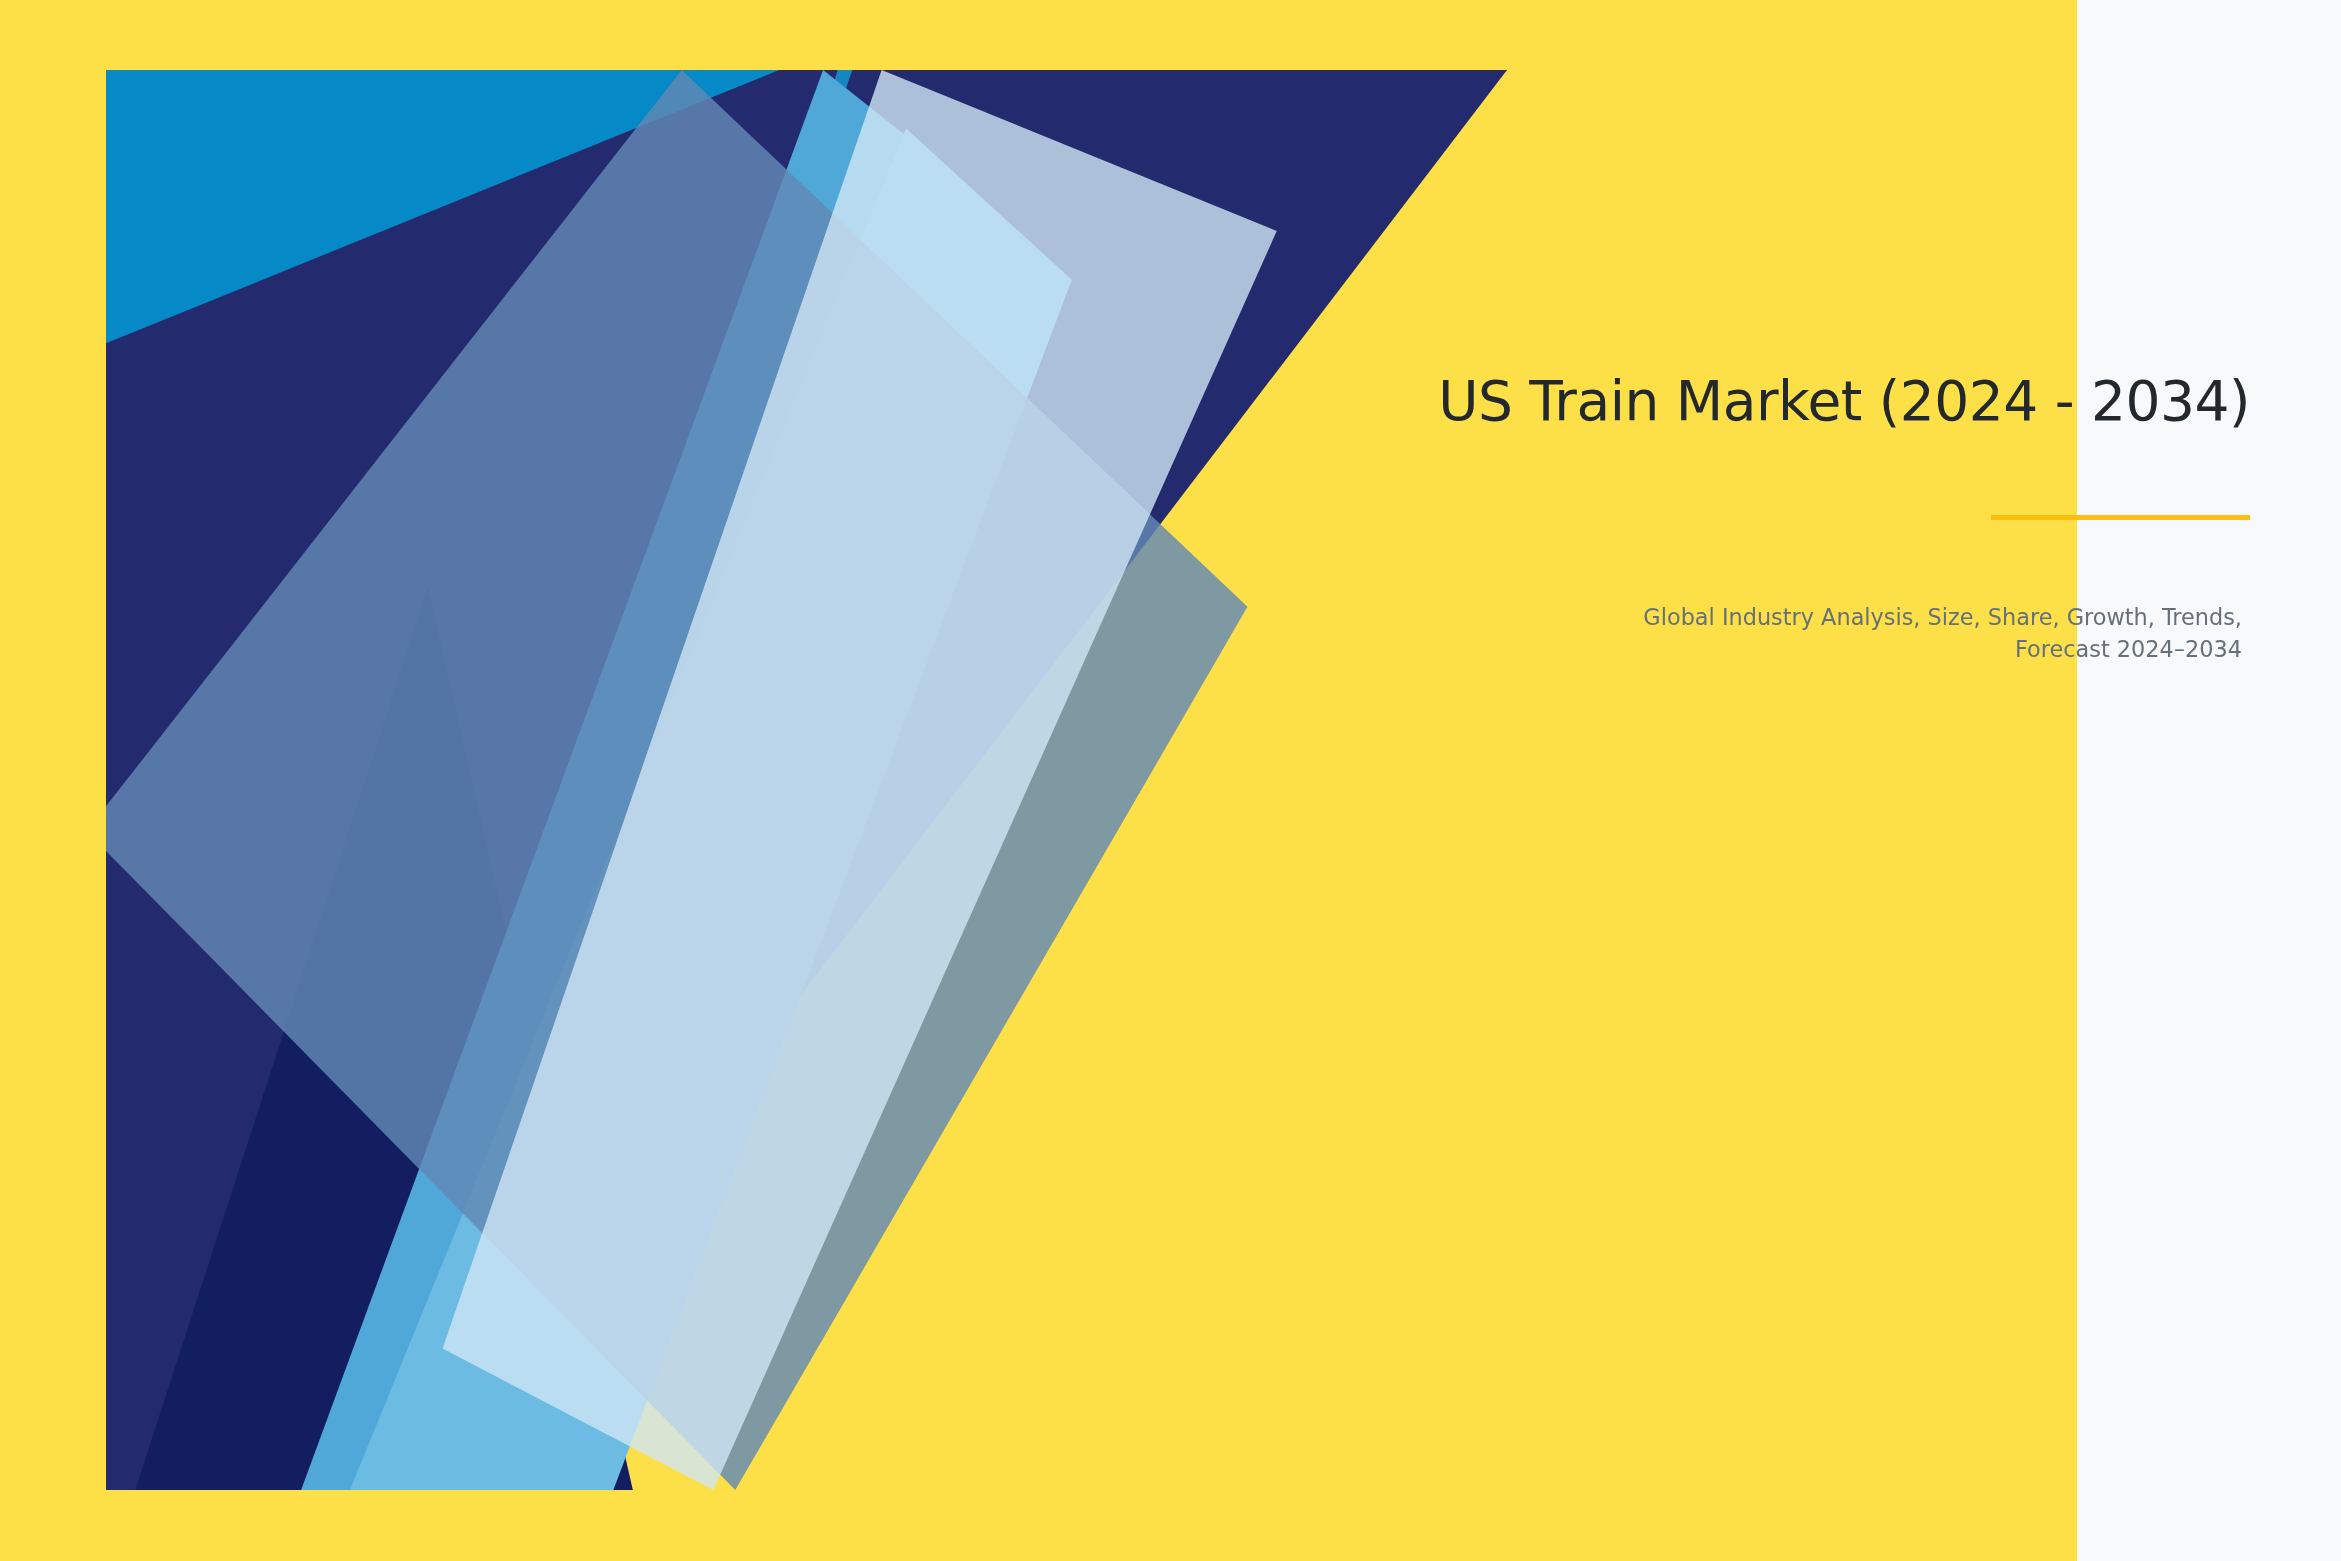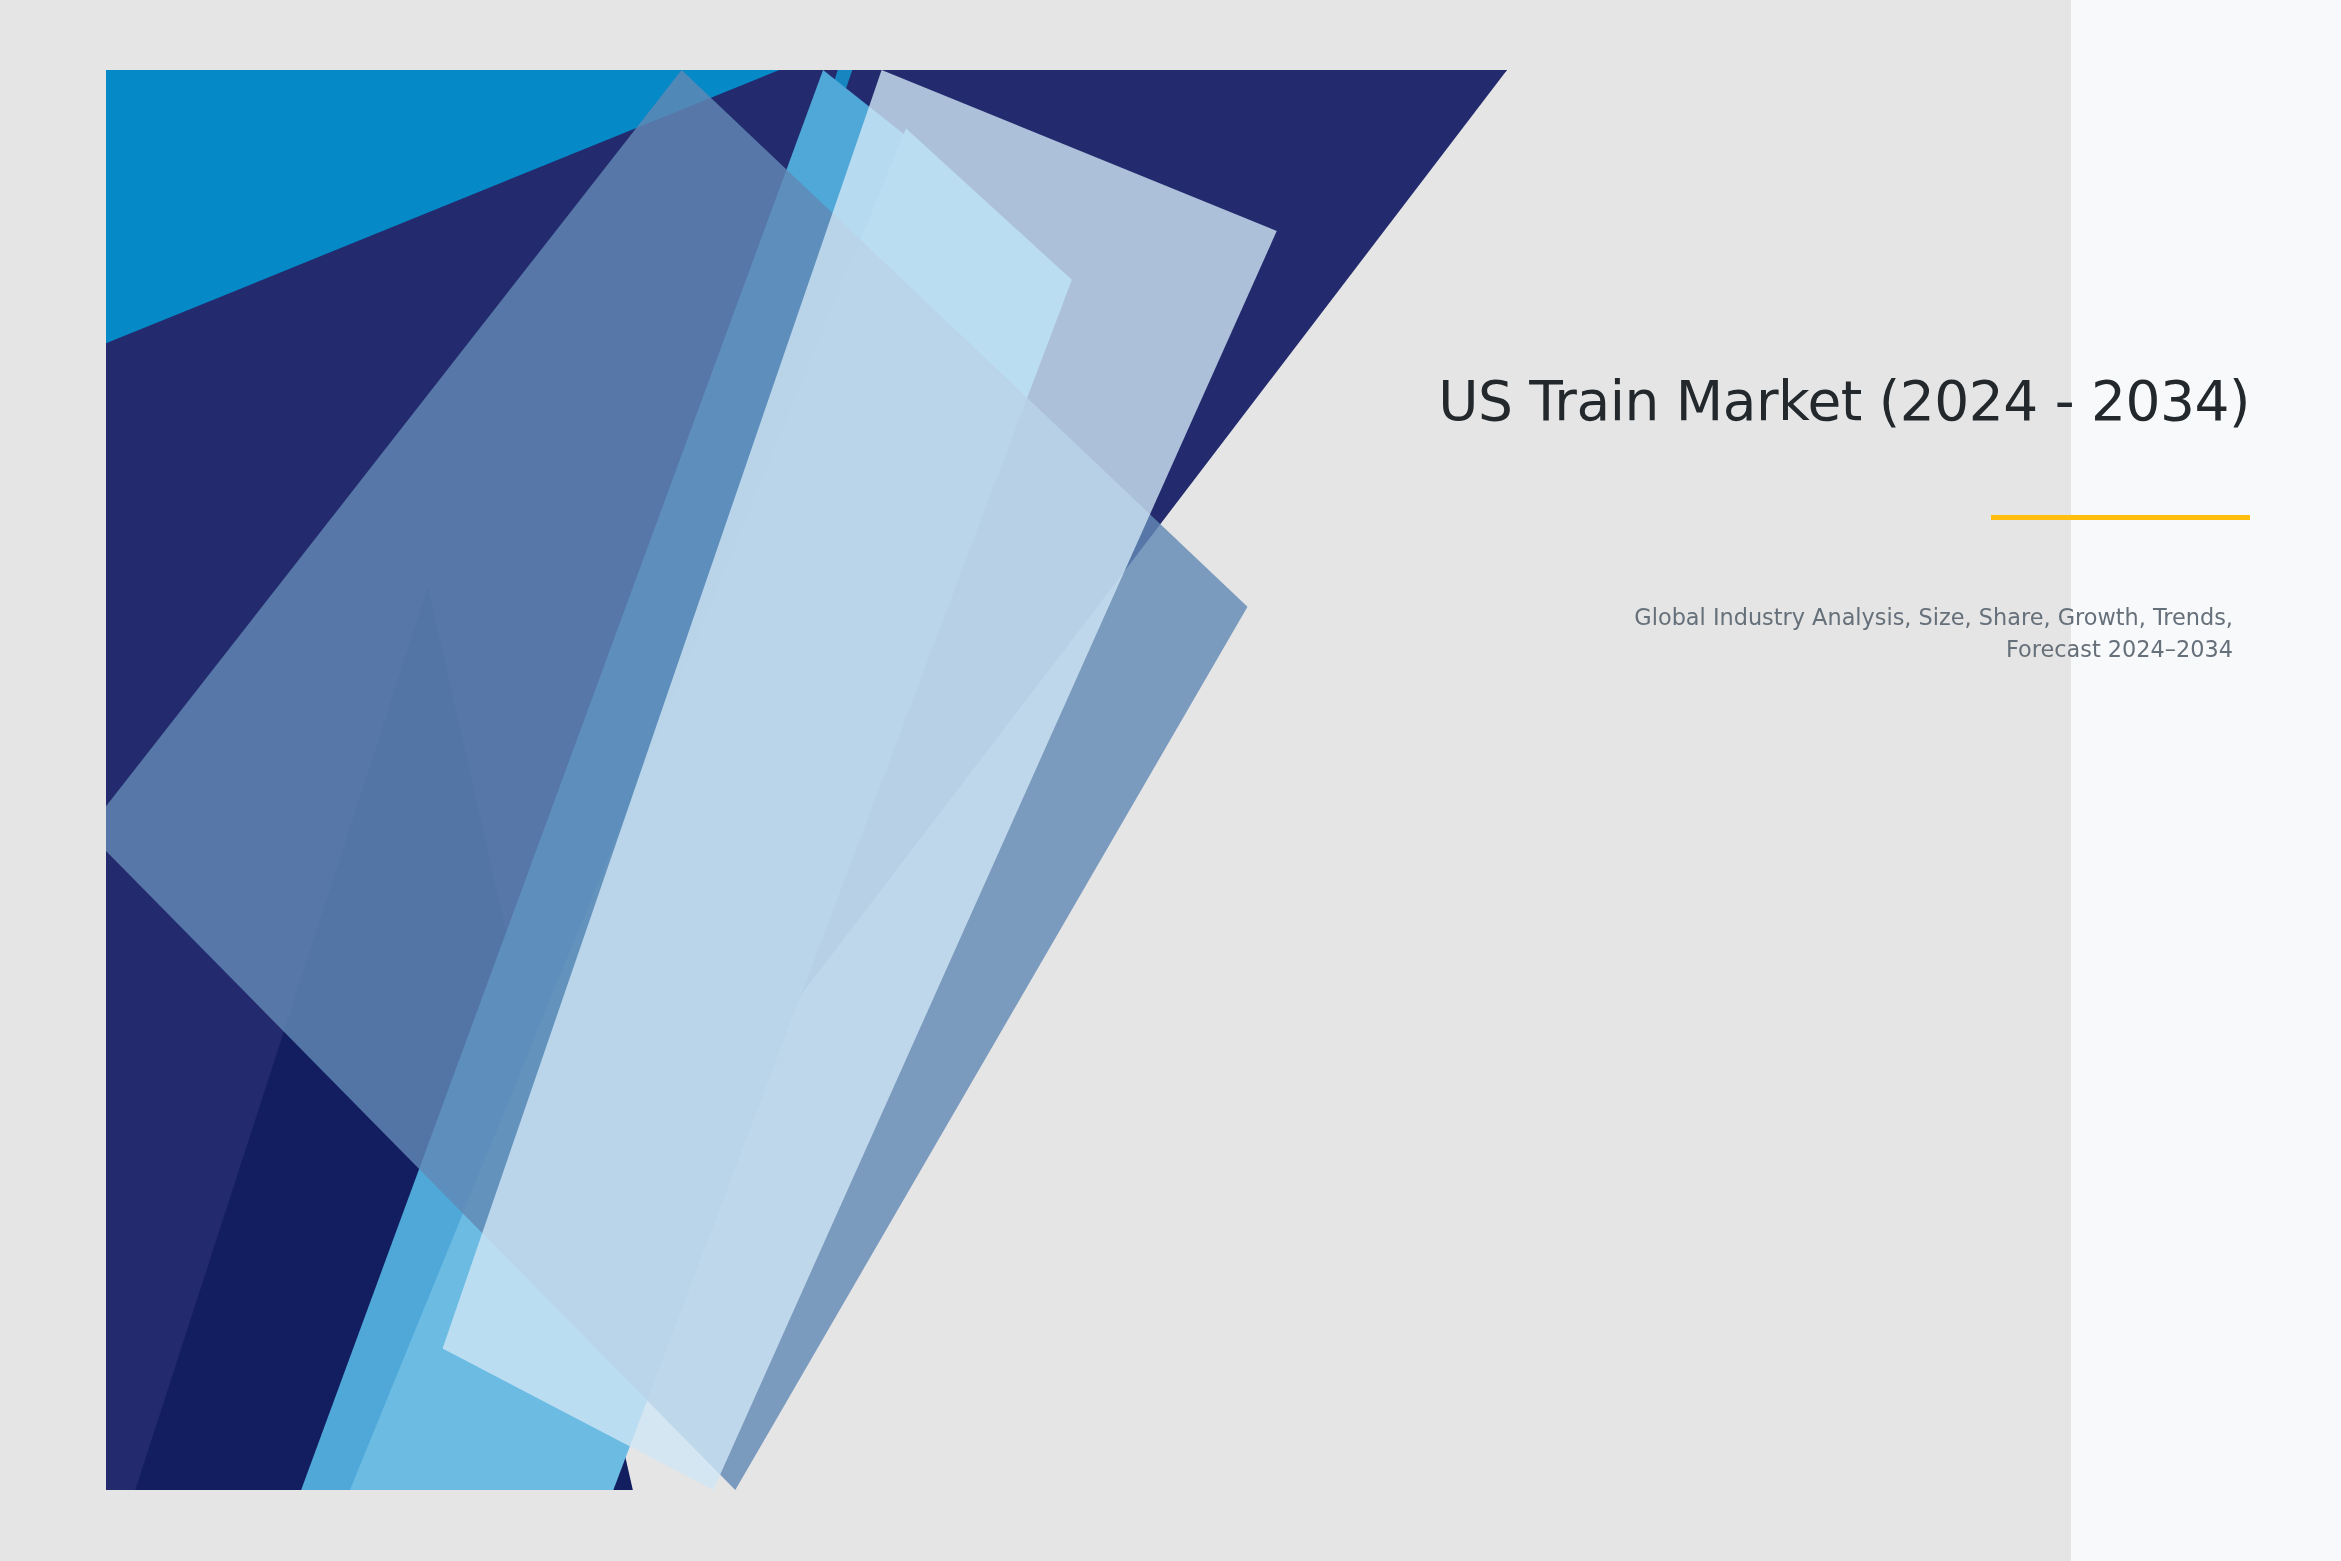--- a/index.html
+++ b/index.html
@@ -11,21 +11,22 @@
     width: 2342px;
     height: 1561px;
     overflow: hidden;
     font-family: "DejaVu Sans", sans-serif;
   }
 
   #slide {
     position: relative;
     width: 2071px;
     height: 1561px;
-    background: #e5e5e5;
+    background: #fde047;
+    padding-left: 6px;
   }
 
   
   #artwork {
     position: absolute;
     left: 106px;
     top: 70px;
     width: 1401px;
     height: 1420px;
   }
@@ -56,21 +57,21 @@
   }
 
   #accent-rule {
     margin: 83px 0 0 auto;
     width: 259px;
     height: 5.4px;
     background: #ffbd0d;
   }
 
   #page-subtitle {
-    margin: 81px 17px 0 auto;
+    margin: 81px 8px 0 auto;
     width: 615px;
     font-family: "DejaVu Sans", sans-serif;
     font-weight: 400;
     font-size: 22.4px;
     line-height: 1.45;
     color: #66707a;
     text-align: right;
   }
 </style>
 </head>

